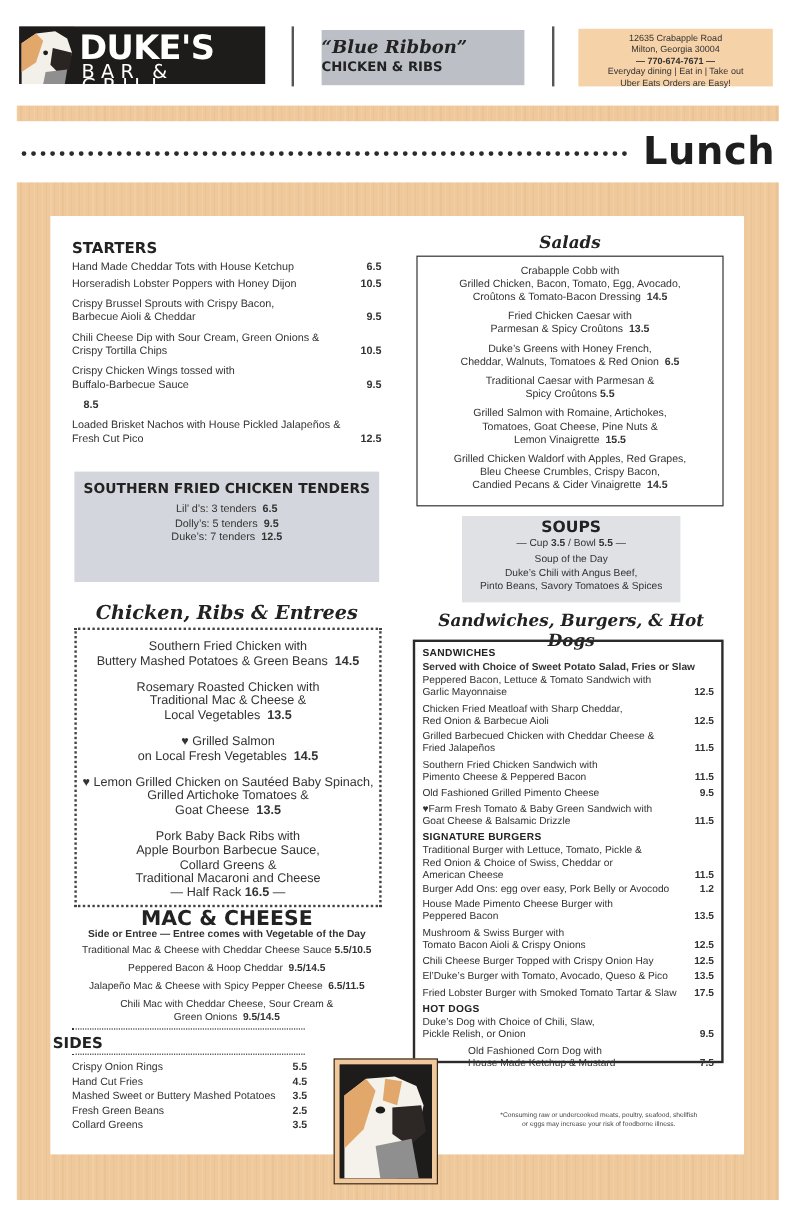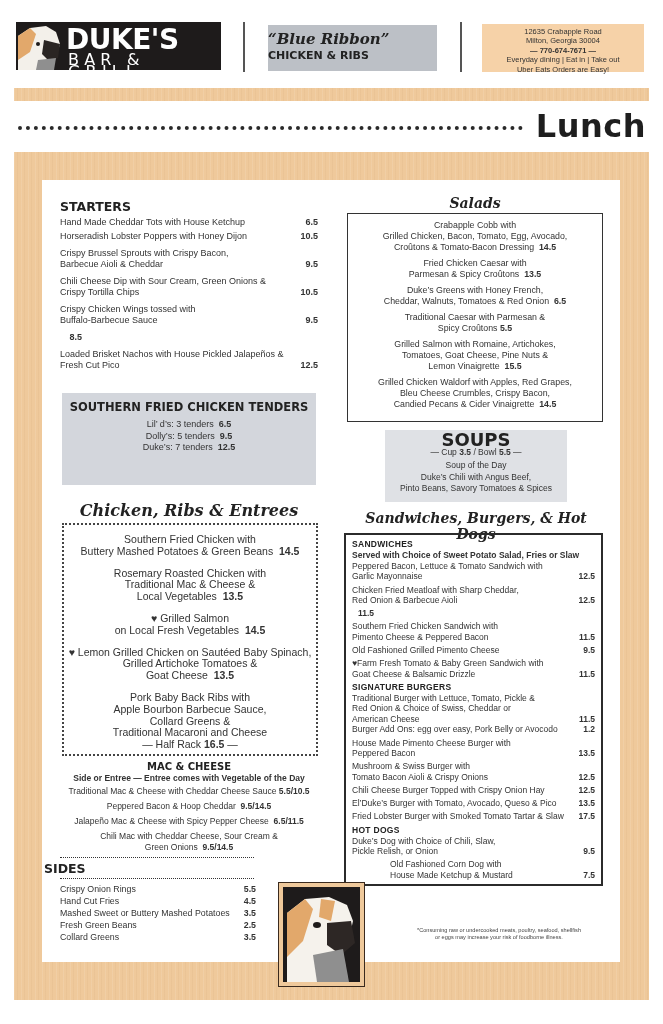--- a/index.html
+++ b/index.html
@@ -49,39 +49,39 @@
   .tenders .t-line { font-size: 9px; line-height: 11.5px; color: #333; }
   .tenders .sauces { font-size: 9px; line-height: 11.5px; margin-top: 4px; color: #333; }
 
   
   .entrees-h { position: absolute; left: 60px; top: 501px; width: 258px; font-size: 16px; }
   .entrees { position: absolute; left: 62px; top: 523px; width: 256px; height: 233px; border: 2px dotted #444; padding-top: 9px; text-align: center; }
   .entrees .item { font-size: 10.5px; line-height: 11.8px; color: #333; margin-bottom: 10px; white-space: pre-line; }
 
   
   .mac { position: absolute; left: 58px; top: 760px; width: 262px; text-align: center; }
-  .mac .sec-h { font-size: 10px; line-height: 13px; }
+  .mac .sec-h { font-size: 17px; line-height: 13px; }
   .mac .sub { font-size: 8.5px; font-weight: bold; color: #333; line-height: 11px; margin-bottom: 2px; }
   .mac .item { font-size: 8.5px; line-height: 11px; color: #333; margin-bottom: 4px; white-space: pre-line; }
 
   
   .sides-hr1 { position: absolute; left: 60px; top: 857px; width: 194px; border-top: 1.5px dotted #333; }
   .sides-h { position: absolute; left: 44px; top: 861px; font-size: 12.5px; }
   .sides-hr2 { position: absolute; left: 60px; top: 878px; width: 194px; border-top: 1.5px dotted #333; }
   .sides { position: absolute; left: 60px; top: 884px; width: 196px; }
   .sides .row { margin-bottom: 1px; font-size: 8.8px; }
 
   
   .salads-h { position: absolute; left: 347px; top: 195px; width: 256px; font-size: 14px; }
   .salads { position: absolute; left: 347px; top: 213px; width: 256px; height: 209px; border: 1.5px solid #333; padding-top: 6px; text-align: center; }
   .salads .item { font-size: 8.8px; line-height: 10.8px; color: #333; margin-bottom: 5.5px; white-space: pre-line; }
 
   
   .soups { position: absolute; left: 385px; top: 430px; width: 182px; height: 72px; background: #dfe1e5; text-align: center; padding-top: 3px; }
-  .soups .sec-h { font-size: 18px; line-height: 14px; }
+  .soups .sec-h { font-size: 13px; line-height: 14px; }
   .soups .line { font-size: 8.5px; line-height: 10.5px; color: #333; }
   .soups .sod { margin-top: 2px; margin-bottom: 2px; }
 
   
   .sand-h { position: absolute; left: 350px; top: 510px; width: 252px; font-size: 14px; }
   .sandbox { position: absolute; left: 344px; top: 533px; width: 259px; height: 353px; border: 2px solid #2b2b2b; padding: 4px 6px 0 6px; }
   .sandbox .sub-h { font-family: Liberation Sans, sans-serif; font-weight: bold; font-size: 8.5px; letter-spacing: 0.3px; color: #222; line-height: 11px; }
   .sandbox .note { font-size: 8.5px; font-weight: bold; line-height: 11px; color: #333; }
   .sandbox .row { font-size: 8.5px; line-height: 10.3px; margin-bottom: 3px; }
   .sandbox .row.t { margin-bottom: 0.5px; }
@@ -263,20 +263,22 @@
       <span class="desc">Peppered Bacon, Lettuce &amp; Tomato Sandwich with
    Garlic Mayonnaise</span>
       <span class="price">12.5</span>
     </div>
   <div class="row">
       <span class="desc">Chicken Fried Meatloaf with Sharp Cheddar,
   Red Onion &amp; Barbecue Aioli</span>
       <span class="price">12.5</span>
     </div>
   <div class="row">
+      <span class="desc">Grilled Barbecued Chicken with Cheddar Cheese &amp;
+   Fried Jalapeños</span>
       <span class="price">11.5</span>
     </div>
   <div class="row">
       <span class="desc">Southern Fried Chicken Sandwich with
   Pimento Cheese &amp; Peppered Bacon</span>
       <span class="price">11.5</span>
     </div>
   <div class="row">
       <span class="desc">Old Fashioned Grilled Pimento Cheese</span>
       <span class="price">9.5</span>

